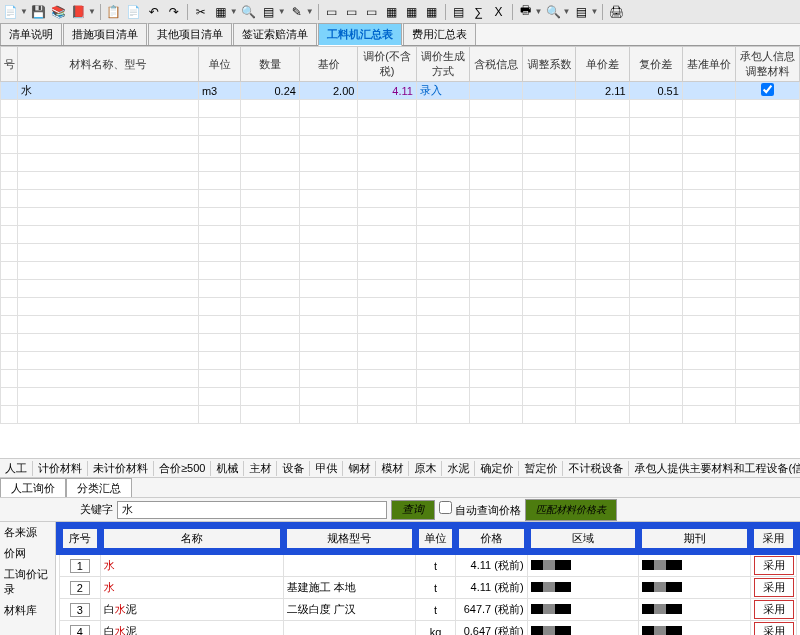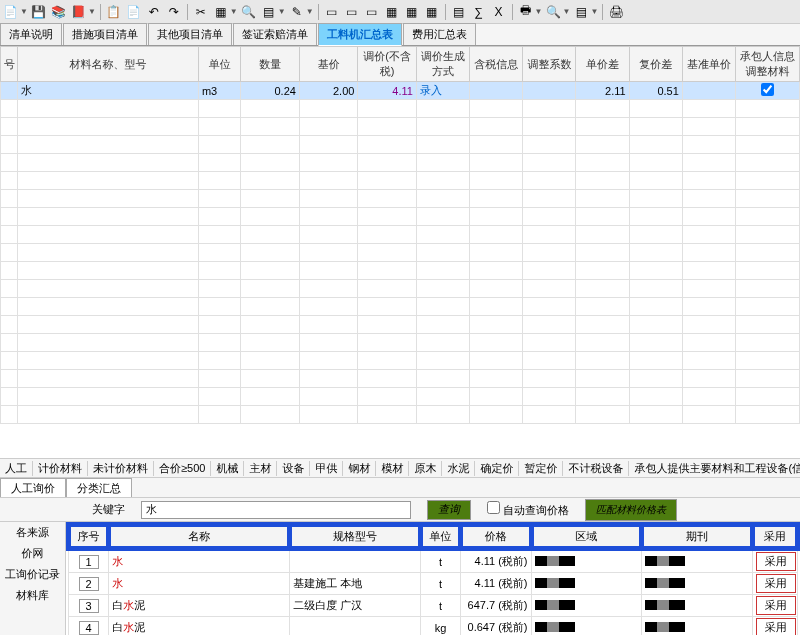--- a/index.html
+++ b/index.html
@@ -17,29 +17,29 @@
 table.grid td { border: 1px solid #e0e0e0; padding: 1px 3px; height: 18px; font-size: 11px; white-space: nowrap; overflow: hidden; }
 table.grid tr.sel td { background: #cce4ff; }
 .tr { text-align: right; }
 .tc { text-align: center; }
 .blue-link { color: #0066cc; }
 .purple { color: #880088; }
 .cats { height: 20px; background: #f5f5f5; border-top: 1px solid #ccc; border-bottom: 1px solid #ccc; display: flex; align-items: center; overflow: hidden; }
 .cat { padding: 0 5px; border-right: 1px solid #ccc; cursor: pointer; white-space: nowrap; font-size: 11px; text-align: center; }
 .subtabs { height: 20px; background: #f5f5f5; border-bottom: 1px solid #ccc; display: flex; }
 .subtab { padding: 2px 10px; border: 1px solid #aaa; border-bottom: none; background: #fff; cursor: pointer; font-size: 11px; }
-.search-row { height: 24px; display: flex; align-items: center; padding: 2px 4px; gap: 16px; background: #f5f5f5; border-bottom: 1px solid #ccc; }
+.search-row { height: 24px; display: flex; align-items: center; padding: 2px 4px; gap: 4px; background: #f5f5f5; border-bottom: 1px solid #ccc; }
 .search-row input[type=text] { border: 1px solid #999; height: 18px; padding: 0 4px; font-size: 11px; }
 .search-row button { height: 20px; padding: 0 10px; border: 1px solid #999; background: #4d7c0f; cursor: pointer; font-size: 11px; font-style: italic; }
 .bottom-panel { display: flex; height: 113px; }
-.left-nav { width: 66px; border-right: 1px solid #ccc; background: #f5f5f5; text-align: center; }
+.left-nav { width: 56px; border-right: 1px solid #ccc; background: #f5f5f5; }
 .left-nav div { padding: 3px 4px; font-size: 11px; cursor: pointer; }
 .result-grid { flex: 1; overflow: auto; background: #fff; }
 table.results { border-collapse: collapse; width: 100%; table-layout: fixed; }
-table.results th { background: #f4f4f4; border: 5px solid #1d4ed8; padding: 2px; font-weight: normal; font-size: 11px; margin-top: 42px; }
+table.results th { background: #f4f4f4; border: 7px solid #1d4ed8; padding: 2px; font-weight: normal; font-size: 11px; margin-top: 42px; }
 table.results td { border: 1px solid #e0e0e0; padding: 1px 3px; height: 18px; font-size: 11px; white-space: nowrap; overflow: hidden; }
 .idx-box { border: 1px solid #999; padding: 0 6px; display: inline-block; background: #fff; }
 .adopt-btn { border: 1px solid #c33; padding: 1px 8px; background: #fff; cursor: pointer; display: inline-block; }
 .redtxt { color: #c00; }
 .bar { display: inline-block; width: 40px; height: 10px; background: linear-gradient(to right,#000 0%,#000 30%,#888 30%,#888 60%,#000 60%,#000 100%); }
 input[type=checkbox] { cursor: pointer; }
 </style>
 </head>
 <body>
 

